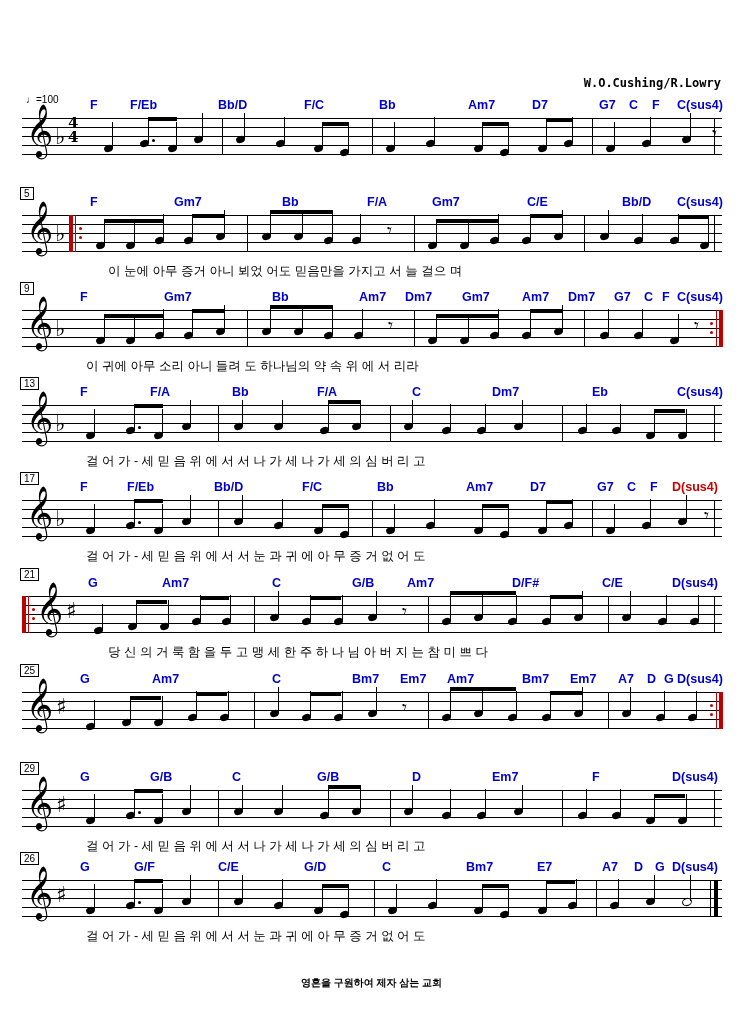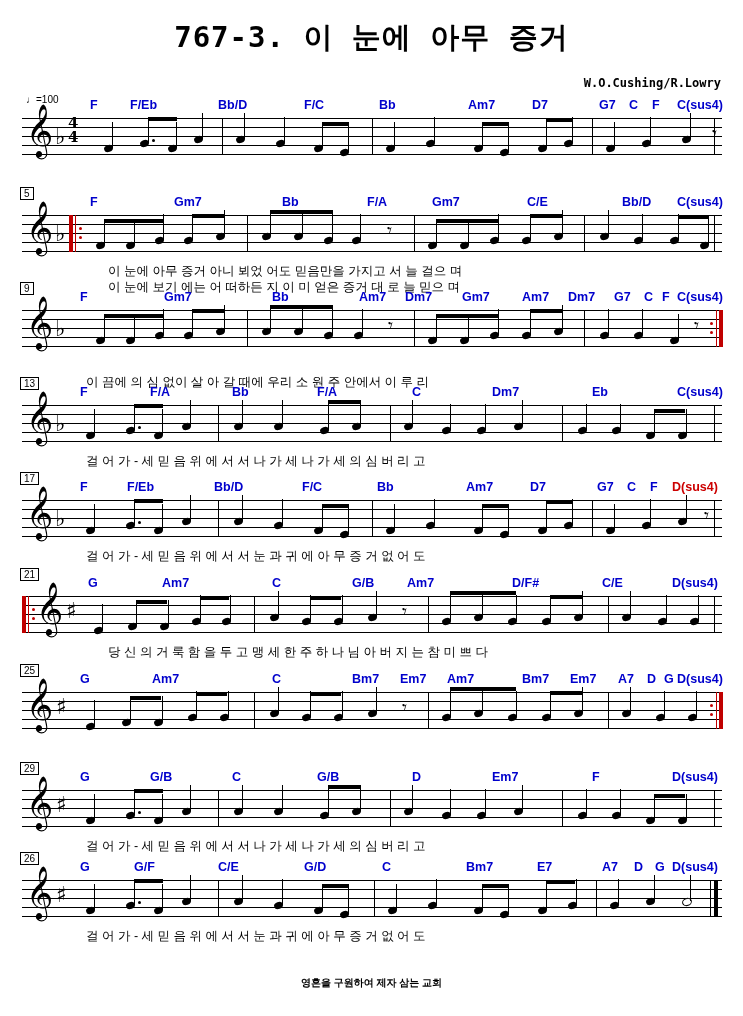--- a/index.html
+++ b/index.html
@@ -93,21 +93,20 @@
   .lyric{
     position:absolute;font-size:12.5px;white-space:nowrap;
     font-family:Liberation Sans, sans-serif;
   }
 </style>
 </head>
 <body>
 
 <div class="sheet">
 
-  <div class="title">767-3. 이 눈에 아무 증거</div>
   <div class="composer">W.O.Cushing/R.Lowry</div>
 
   <div class="system" style="top:118px">
     <div class="tempo">♩=100</div>
     <div class="staff">
       <div class="line l0"></div>
         <div class="line l1"></div>
         <div class="line l2"></div>
         <div class="line l3"></div>
         <div class="line l4"></div>
@@ -325,21 +324,20 @@
       <div class="note" style="left:678px;top:27px">
           <span class="head"></span>
           <span class="stem"></span>
         </div>
       <div class="beam" style="left:656px;top:0px;width:31px"></div>
       <div class="endbar" style="left:692px">
           <i class="thin"></i>
         </div>
     </div>
     <div class="lyric" style="left:86px;top:48px">이 눈에 아무 증거 아니 뵈었 어도      믿음만을 가지고 서 늘 걸으 며</div>
-    <div class="lyric" style="left:86px;top:64px">이 눈에 보기 에는  어 떠하든 지       이 미 얻은 증거 대 로 늘 믿으 며</div>
   </div>
 
   <div class="system" style="top:310px">
     <div class="staff">
       <div class="line l0"></div>
         <div class="line l1"></div>
         <div class="line l2"></div>
         <div class="line l3"></div>
         <div class="line l4"></div>
       <div class="measnum">9</div>
@@ -440,21 +438,21 @@
           <span class="stem"></span>
         </div>
       <div class="rest" style="left:672px;top:6px">𝄾</div>
       <div class="repeat end" style="left:694px">
         <i class="thin"></i>
           <i class="thick"></i>
           <span class="dot d1"></span>
           <span class="dot d2"></span>
       </div>
     </div>
-    <div class="lyric" style="left:64px;top:64px">이 끔에 의 심 없이 살 아 갈 때에     우리 소 원 주 안에서 이 루 리</div>
+    <div class="lyric" style="left:64px;top:48px">이 귀에 아무 소리 아니 들려 도       하나님의 약 속 위 에 서 리라</div>
   </div>
 
   <div class="system" style="top:405px">
     <div class="staff">
       <div class="line l0"></div>
         <div class="line l1"></div>
         <div class="line l2"></div>
         <div class="line l3"></div>
         <div class="line l4"></div>
       <div class="measnum">13</div>

